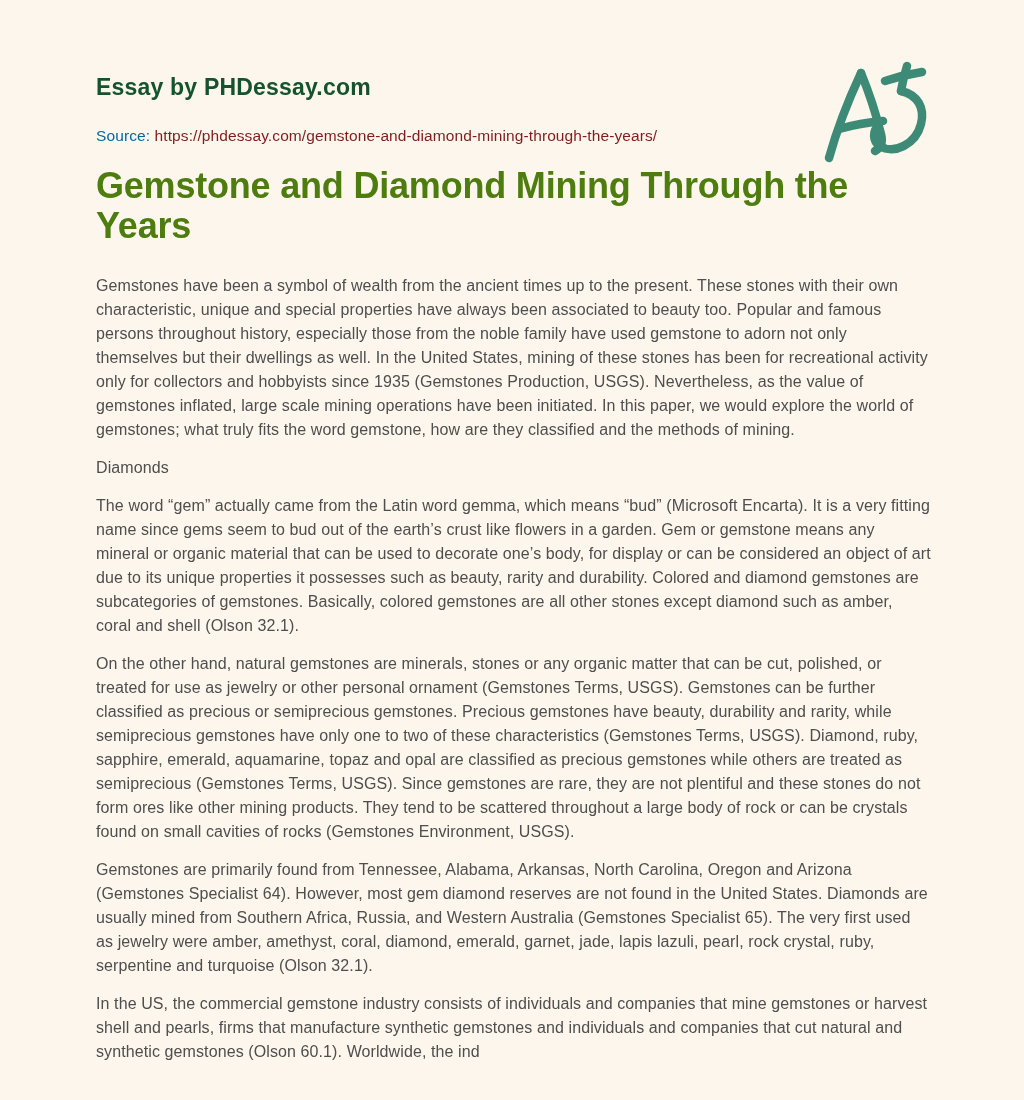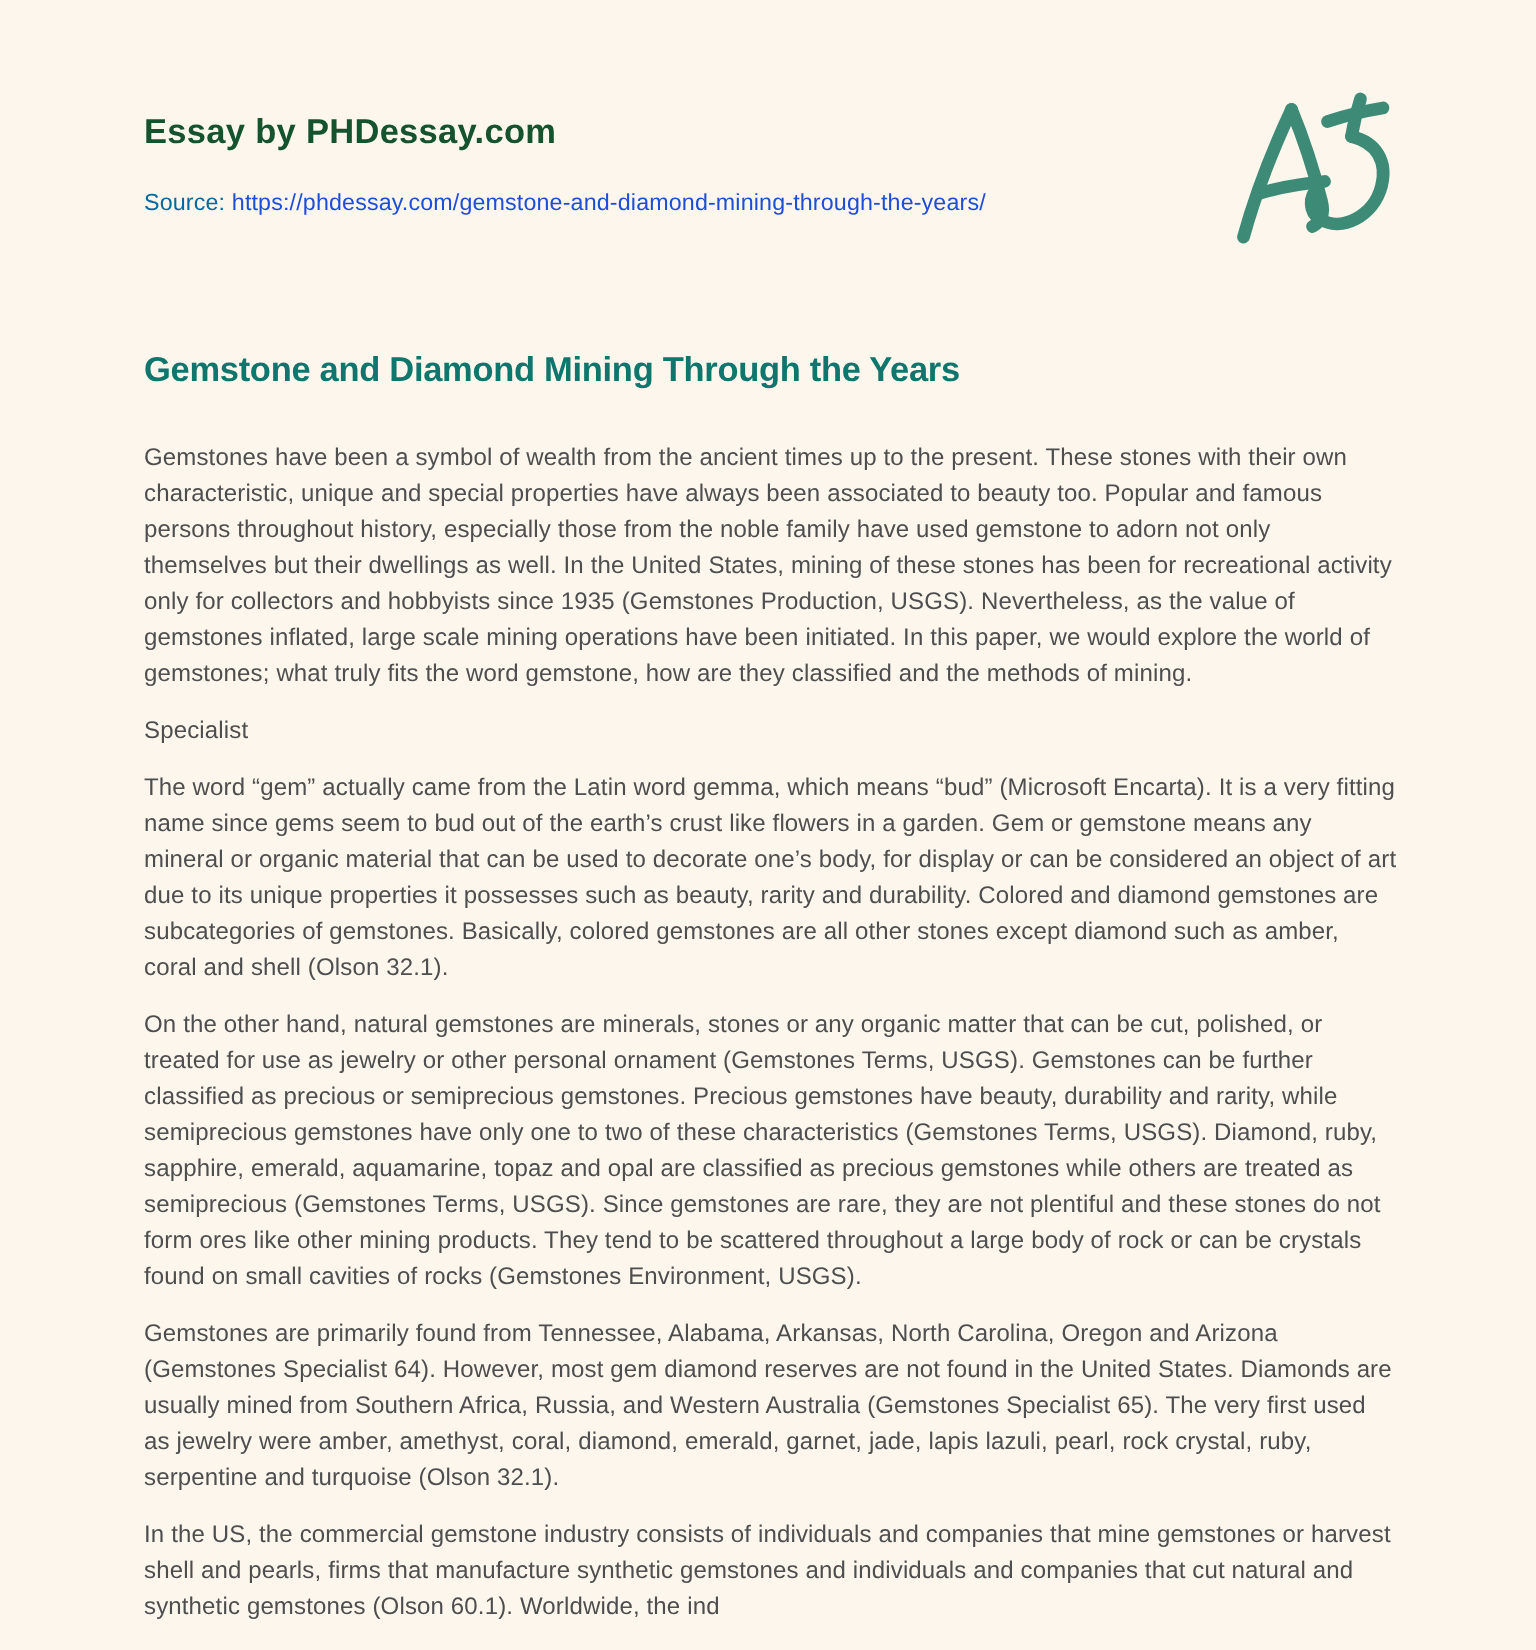--- a/index.html
+++ b/index.html
@@ -28,36 +28,35 @@
     color: #14532d;
     letter-spacing: 0.2px;
   }
   .source-row {
     margin-top: 26px;
     font-size: 15.5px;
     letter-spacing: 0.1px;
   }
   .source-label { color: #0369a1; }
   .source-link {
-    color: #1d4ed8;
+    color: #7f1d1d;
     text-decoration: none;
   }
   .logo-wrap {
     width: 112px;
     height: 106px;
     margin-top: -4px;
     flex-shrink: 0;
   }
   .logo-wrap svg { width: 100%; height: 100%; }
   .title {
-    margin-top: 60px;
-    font-size: 23px;
+    font-size: 36px;
     line-height: 40px;
     font-weight: 700;
-    color: #0f766e;
+    color: #4d7c0f;
     letter-spacing: -0.2px;
     font-stretch: condensed;
   }
   .essay p {
     margin-top: 24px;
     width: 836px;
     font-size: 16px;
     line-height: 24px;
     color: #4e4e4e;
     letter-spacing: 0.1px;
@@ -96,20 +95,20 @@
           <path d="M67 21 Q 85 15 104 12"></path>
         </g>
       </svg>
     </div>
   </div>
 
   <h1 class="title">Gemstone and Diamond Mining Through the Years</h1>
 
   <div class="essay">
     <p>Gemstones have been a symbol of wealth from the ancient times up to the present. These stones with their own characteristic, unique and special properties have always been associated to beauty too. Popular and famous persons throughout history, especially those from the noble family have used gemstone to adorn not only themselves but their dwellings as well. In the United States, mining of these stones has been for recreational activity only for collectors and hobbyists since 1935 (Gemstones Production, USGS). Nevertheless, as the value of gemstones inflated, large scale mining operations have been initiated. In this paper, we would explore the world of gemstones; what truly fits the word gemstone, how are they classified and the methods of mining.</p>
-    <p>Specialist</p>
+    <p>Diamonds</p>
     <p>The word “gem” actually came from the Latin word gemma, which means “bud” (Microsoft Encarta). It is a very fitting name since gems seem to bud out of the earth’s crust like flowers in a garden. Gem or gemstone means any mineral or organic material that can be used to decorate one’s body, for display or can be considered an object of art due to its unique properties it possesses such as beauty, rarity and durability. Colored and diamond gemstones are subcategories of gemstones. Basically, colored gemstones are all other stones except diamond such as amber, coral and shell (Olson 32.1).</p>
     <p>On the other hand, natural gemstones are minerals, stones or any organic matter that can be cut, polished, or treated for use as jewelry or other personal ornament (Gemstones Terms, USGS). Gemstones can be further classified as precious or semiprecious gemstones. Precious gemstones have beauty, durability and rarity, while semiprecious gemstones have only one to two of these characteristics (Gemstones Terms, USGS). Diamond, ruby, sapphire, emerald, aquamarine, topaz and opal are classified as precious gemstones while others are treated as semiprecious (Gemstones Terms, USGS). Since gemstones are rare, they are not plentiful and these stones do not form ores like other mining products. They tend to be scattered throughout a large body of rock or can be crystals found on small cavities of rocks (Gemstones Environment, USGS).</p>
     <p>Gemstones are primarily found from Tennessee, Alabama, Arkansas, North Carolina, Oregon and Arizona (Gemstones Specialist 64). However, most gem diamond reserves are not found in the United States. Diamonds are usually mined from Southern Africa, Russia, and Western Australia (Gemstones Specialist 65). The very first used as jewelry were amber, amethyst, coral, diamond, emerald, garnet, jade, lapis lazuli, pearl, rock crystal, ruby, serpentine and turquoise (Olson 32.1).</p>
     <p>In the US, the commercial gemstone industry consists of individuals and companies that mine gemstones or harvest shell and pearls, firms that manufacture synthetic gemstones and individuals and companies that cut natural and synthetic gemstones (Olson 60.1). Worldwide, the ind</p>
   </div>
 
 </div>
 
 </body></html>

